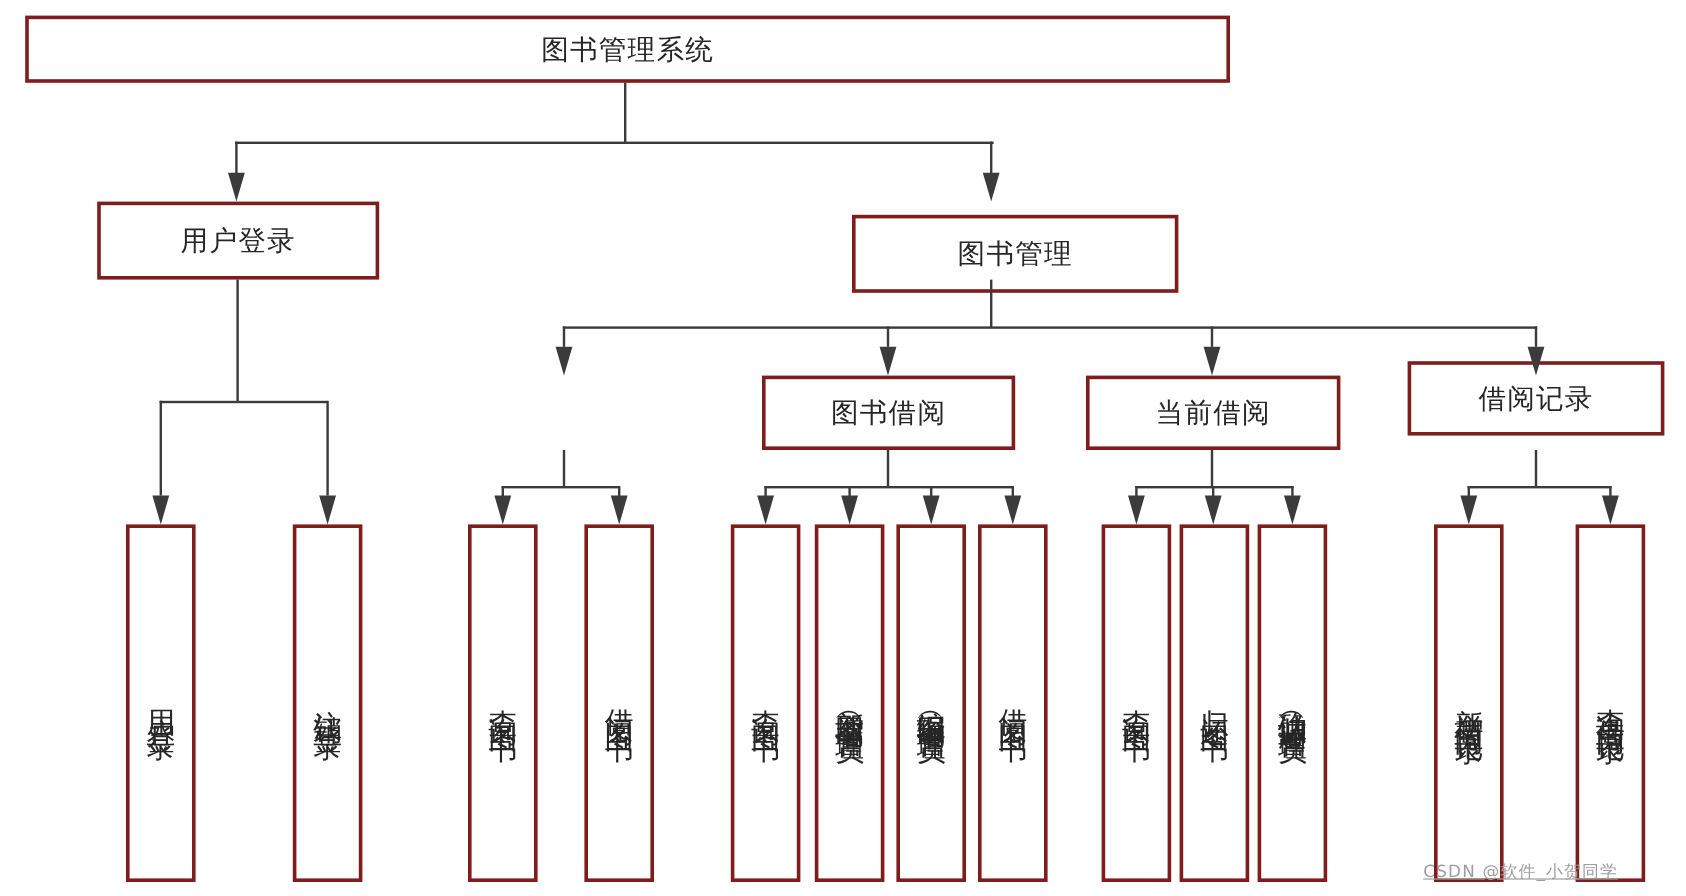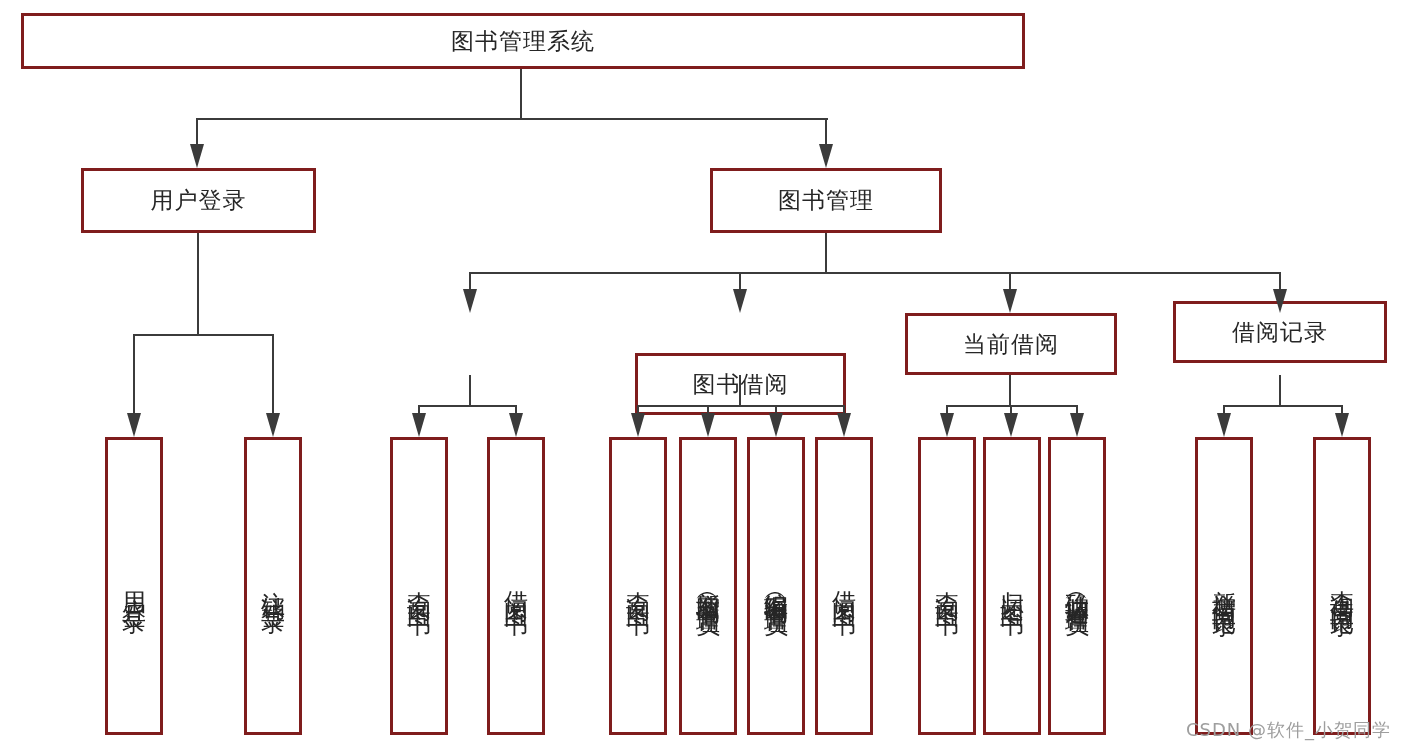--- a/index.html
+++ b/index.html
@@ -23,42 +23,42 @@
   .leaf.mid  .vtext { letter-spacing:5px; }
   .hline { position:absolute; height:2px; background:#3b3b3b; }
   .vline { position:absolute; width:2px;  background:#3b3b3b; }
   .arrowhead {
     position:absolute; width:0; height:0;
     border-left:7px solid transparent; border-right:7px solid transparent;
     border-top:24px solid #3b3b3b;
   }
   .watermark {
     position:absolute; left:1186px; top:718px;
-    color:#9e9e9e; font-size:18px; letter-spacing:1px; white-space:nowrap;
+    color:#9e9e9e; font-size:14px; letter-spacing:1px; white-space:nowrap;text-decoration:underline;
   }
 </style>
 </head>
 <body>
 
 <div class="canvas">
 
   <div class="box" style="left:21px; top:13px; width:1004px; height:56px;">
     <span>图书管理系统</span>
   </div>
 
   <div class="box" style="left:81px; top:168px; width:235px; height:65px;">
     <span>用户登录</span>
   </div>
 
-  <div class="box" style="left:710px; top:168px; width:232px; height:65px;">
+  <div class="box" style="left:710px; top:179px; width:272px; height:65px;">
     <span>图书管理</span>
   </div>
 
 
-  <div class="box" style="left:635px; top:313px; width:211px; height:62px;margin-top:40px;">
+  <div class="box" style="left:635px; top:313px; width:211px; height:62px;">
     <span>图书借阅</span>
   </div>
 
   <div class="box" style="left:905px; top:313px; width:212px; height:62px;">
     <span>当前借阅</span>
   </div>
 
   <div class="box" style="left:1173px; top:301px; width:214px; height:62px;">
     <span>借阅记录</span>
   </div>

